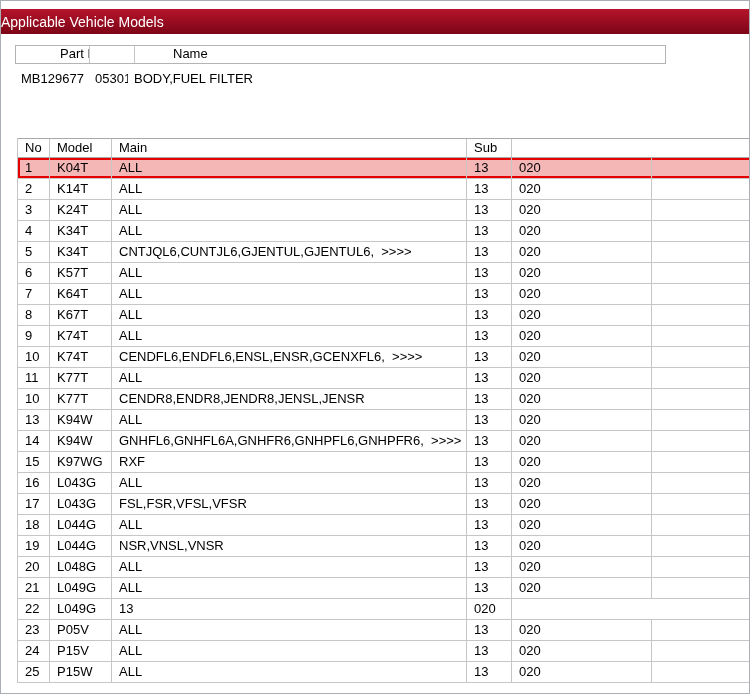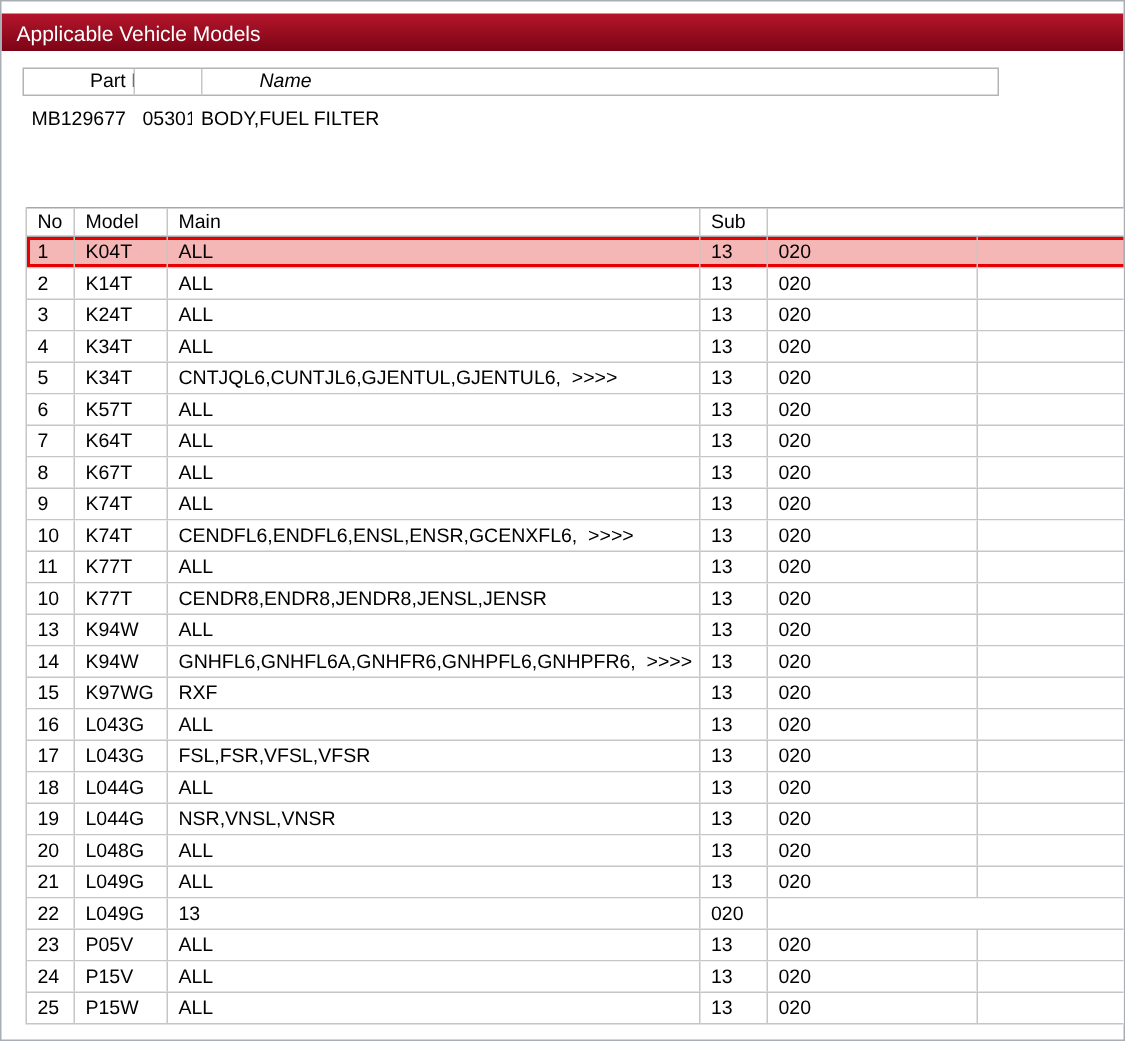--- a/index.html
+++ b/index.html
@@ -15,42 +15,41 @@
     overflow: hidden;
   }
 
   .titlebar {
     position: absolute;
     top: 8px; left: 0; width: 100%; height: 25px;
     background: linear-gradient(180deg, var(--title_bar_top, #b5152b), var(--title_bar_bottom, #7d0416));
     color: var(--title_text, #ffffff);
     display: flex;
     align-items: center;
-    padding-left: 10px;
     font-size: 14px;
   }
 
   .part-header {
     position: absolute;
     top: 44px; left: 14px; width: 651px; height: 19px;
     display: grid;
     grid-template-columns: 74px 39px 1fr;
     border: 1px solid #b4b4b4;
     background: #ffffff;
     font-size: 13px;
   }
   .part-header .hcell {
     border-right: 1px solid var(--grid_line, #c6c6c6);
     padding-left: 7px;
     line-height: 16px;
     white-space: pre;
     overflow: hidden;
     margin-left: 37px;
   }
-  .part-header .hcell:last-child { border-right: none; font-style: italic; }
+  .part-header .hcell:last-child { border-right: none; }
 
   .part-row {
     position: absolute;
     top: 70px; left: 14px; width: 651px; height: 16px;
     display: grid;
     grid-template-columns: 74px 39px 1fr;
     font-size: 13px;
   }
   .part-row .pcell {
     padding-left: 6px;

